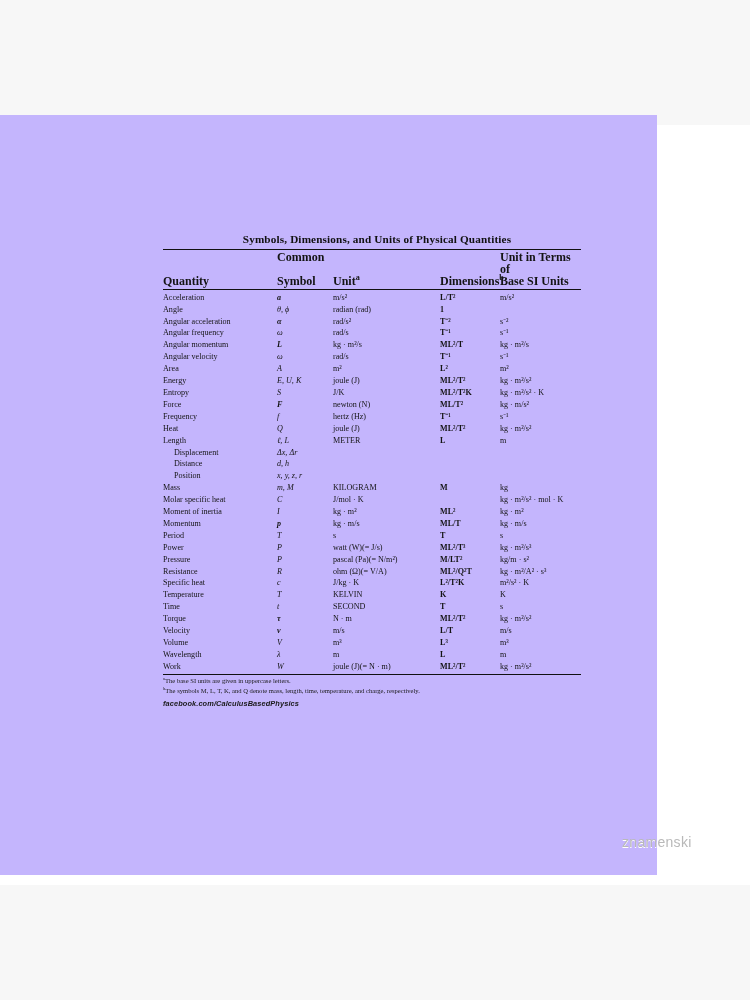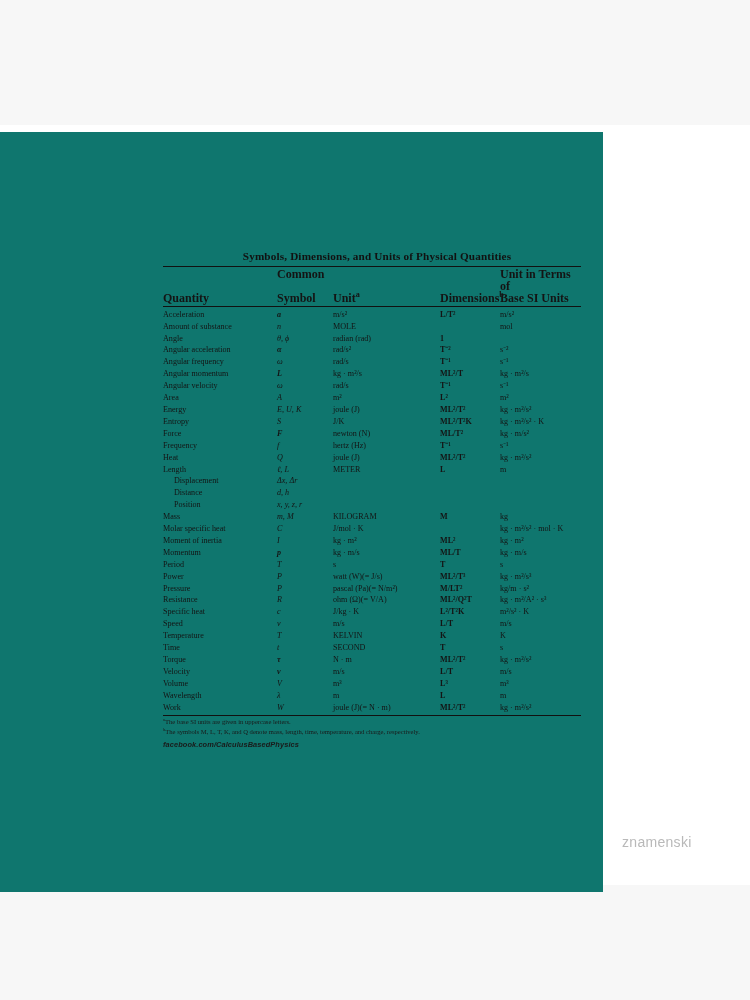--- a/index.html
+++ b/index.html
@@ -19,24 +19,24 @@
     left: 0;
     width: 750px;
     background: #f7f7f7;
   }
   #band-top { top: 0; height: 125px; }
   #band-bottom { top: 885px; height: 115px; }
 
   #page-sheet {
     position: absolute;
     left: 0;
-    top: 132px;
-    width: 603px;
+    top: 115px;
+    width: 657px;
     height: 760px;
-    background: #0f766e;
+    background: #c4b5fd;
   }
 
   #table-block {
     position: absolute;
     left: 163px;
     top: 118px;
     width: 418px;
   }
 
   #table-title {
@@ -165,27 +165,20 @@
       </thead>
       <tbody id="table-body">
           <tr class="first-body">
             <td>Acceleration</td>
             <td class="sym" style="font-weight: bold;">a⃗</td>
             <td>m/s²</td>
             <td class="dimc">L/T²</td>
             <td>m/s²</td>
           </tr>
           <tr>
-            <td>Amount of substance</td>
-            <td class="sym">n</td>
-            <td>MOLE</td>
-            <td class="dimc"></td>
-            <td>mol</td>
-          </tr>
-          <tr>
             <td>Angle</td>
             <td class="sym">θ, ϕ</td>
             <td>radian (rad)</td>
             <td class="dimc">1</td>
             <td></td>
           </tr>
           <tr>
             <td>Angular acceleration</td>
             <td class="sym" style="font-weight: bold;">α⃗</td>
             <td>rad/s²</td>
@@ -344,27 +337,20 @@
             <td>ohm (Ω)(= V/A)</td>
             <td class="dimc">ML²/Q²T</td>
             <td>kg · m²/A² · s³</td>
           </tr>
           <tr>
             <td>Specific heat</td>
             <td class="sym">c</td>
             <td>J/kg · K</td>
             <td class="dimc">L²/T²K</td>
             <td>m²/s² · K</td>
-          </tr>
-          <tr>
-            <td>Speed</td>
-            <td class="sym">v</td>
-            <td>m/s</td>
-            <td class="dimc">L/T</td>
-            <td>m/s</td>
           </tr>
           <tr>
             <td>Temperature</td>
             <td class="sym">T</td>
             <td>KELVIN</td>
             <td class="dimc">K</td>
             <td>K</td>
           </tr>
           <tr>
             <td>Time</td>

